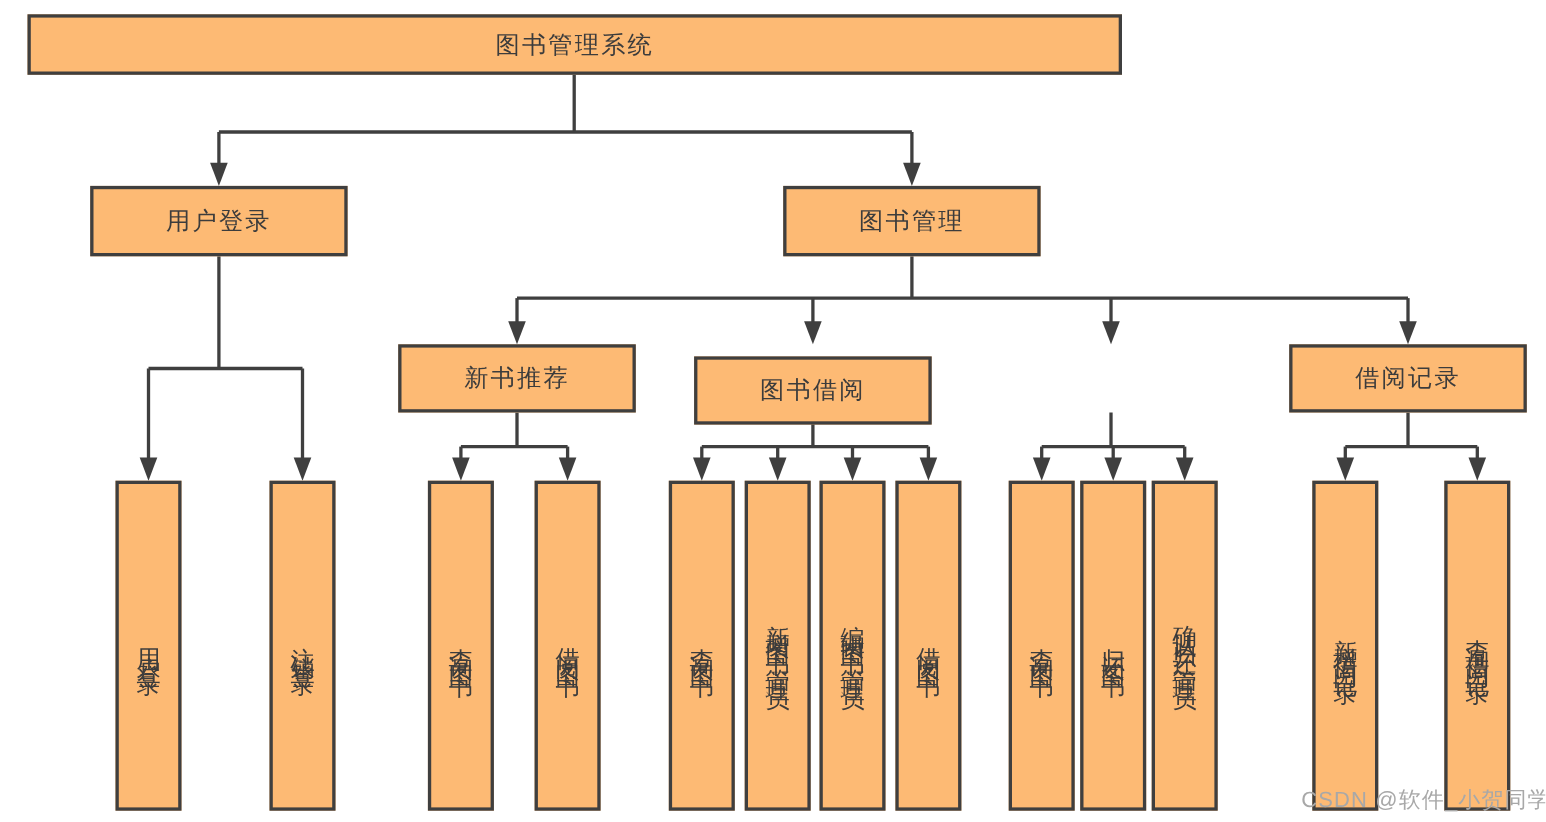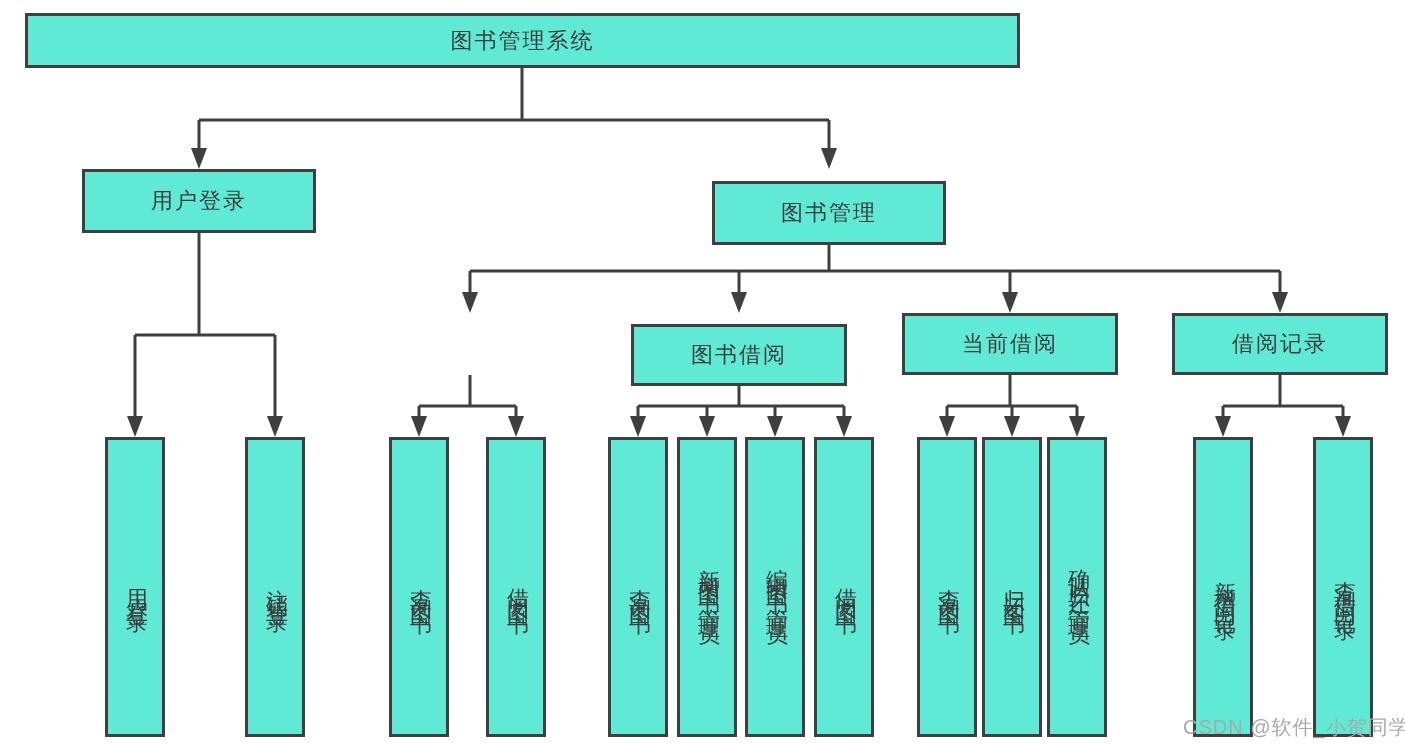--- a/index.html
+++ b/index.html
@@ -29,28 +29,27 @@
     stroke-width: 3;
     fill: none;
   }
   svg.connectors polygon {
     fill: #3f3f3f;
     stroke: none;
   }
 
   .node {
     position: absolute;
-    background: #5eead4;
+    background: #fdba74;
     border: 3px solid #3f3f3f;
     display: flex;
     align-items: center;
     justify-content: center;
     color: #3c3c3c;
     z-index: 2;
-    font-family: Liberation Mono, monospace;
   }
   .node span {
     font-size: 22px;
     letter-spacing: 2px;
     white-space: nowrap;
   }
   .node.leaf span {
     writing-mode: vertical-rl;
     text-orientation: mixed;
     letter-spacing: 8px;
@@ -136,30 +135,30 @@
     <polygon points="1335,416 1351,416 1343,437"></polygon>
   </svg>
 
   <div class="node" style="left:25px; top:13px; width:995px; height:55px;">
     <span>图书管理系统</span>
   </div>
 
   <div class="node" style="left:82px; top:169px; width:234px; height:64px;">
     <span>用户登录</span>
   </div>
-  <div class="node" style="left:712px; top:169px; width:234px; height:64px;margin-top:12px;">
+  <div class="node" style="left:712px; top:169px; width:234px; height:64px;">
     <span>图书管理</span>
   </div>
 
+  <div class="node" style="left:362px; top:313px; width:216px; height:62px;">
+    <span>新书推荐</span>
+  </div>
   <div class="node" style="left:631px; top:324px; width:216px; height:62px;">
     <span>图书借阅</span>
   </div>
-  <div class="node" style="left:902px; top:313px; width:216px; height:62px;">
-    <span>当前借阅</span>
-  </div>
   <div class="node" style="left:1172px; top:313px; width:216px; height:62px;">
     <span>借阅记录</span>
   </div>
 
   <div class="node leaf" style="left:105px; top:437px; width:60px; height:300px;">
     <span>用户登录</span>
   </div>
   <div class="node leaf" style="left:245px; top:437px; width:60px; height:300px;">
     <span>注销登录</span>
   </div>

